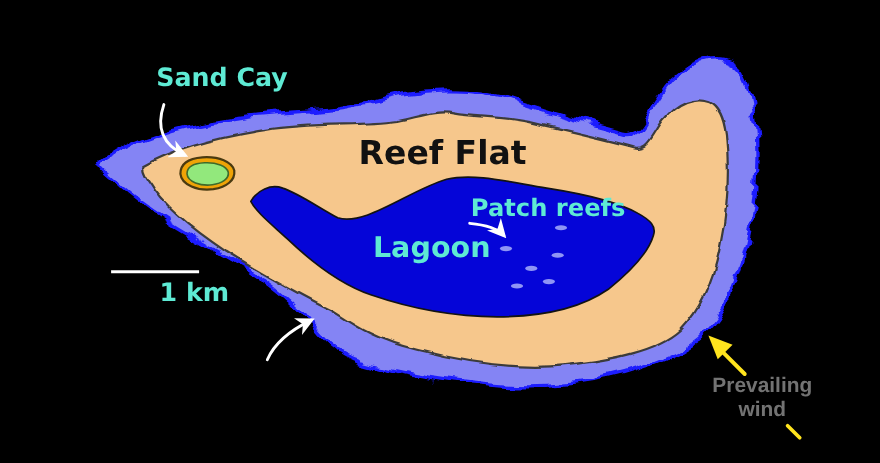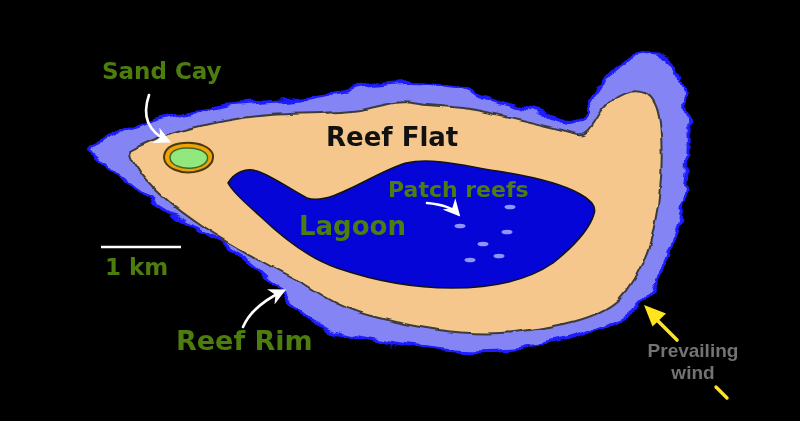--- a/index.html
+++ b/index.html
@@ -10,25 +10,25 @@
     background: #000;
     overflow: hidden;
     font-family: "DejaVu Sans", sans-serif;
   }
   .stage svg { position: absolute; left: 0; top: 0; }
   .label {
     position: absolute;
     white-space: nowrap;
     user-select: none;
   }
-  .lbl-white { color: #4d7c0f; }
+  .lbl-white { color: #5eead4; margin-left: 40px; }
   .lbl-black { color: #111111; }
   .lbl-yellow { color: #737373; }
   .sand-cay   { left: 102px; top: 58px;  font-size: 23px; font-weight: 600; }
-  .reef-flat  { left: 326px; top: 122px; font-size: 26px; font-weight: 700; }
+  .reef-flat  { left: 326px; top: 122px; font-size: 30px; font-weight: 700; }
   .patch-reefs{ left: 388px; top: 177px; font-size: 22px; font-weight: 600; }
   .lagoon     { left: 299px; top: 211px; font-size: 26px; font-weight: 700; }
   .km         { left: 105px; top: 254px; font-size: 23px; font-weight: 600; }
   .reef-rim   { left: 176px; top: 325px; font-size: 27px; font-weight: 700; }
   .wind {
     left: 638px; top: 340px; width: 110px;
     font-family: "Liberation Sans", sans-serif;
     font-size: 19px; font-weight: 700;
     line-height: 22px; text-align: center;
     white-space: normal;
@@ -136,19 +136,18 @@
       <polygon points="644,305 666,313.5 652.5,326.5" fill="#ffe41e"></polygon>
     </g>
     <line x1="716" y1="387" x2="727" y2="398" stroke-width="3.4" stroke-linecap="round" stroke="#ffe41e"></line>
   </svg>
 
   <div class="label lbl-white sand-cay">Sand Cay</div>
   <div class="label lbl-black reef-flat">Reef Flat</div>
   <div class="label lbl-white lagoon">Lagoon</div>
   <div class="label lbl-white patch-reefs">Patch reefs</div>
   <div class="label lbl-white km">1 km</div>
-  <div class="label lbl-white reef-rim">Reef Rim</div>
   <div class="label lbl-yellow wind">
     <span>Prevailing</span><br>
     <span>wind</span>
   </div>
 
 </div>
 
 </body></html>

